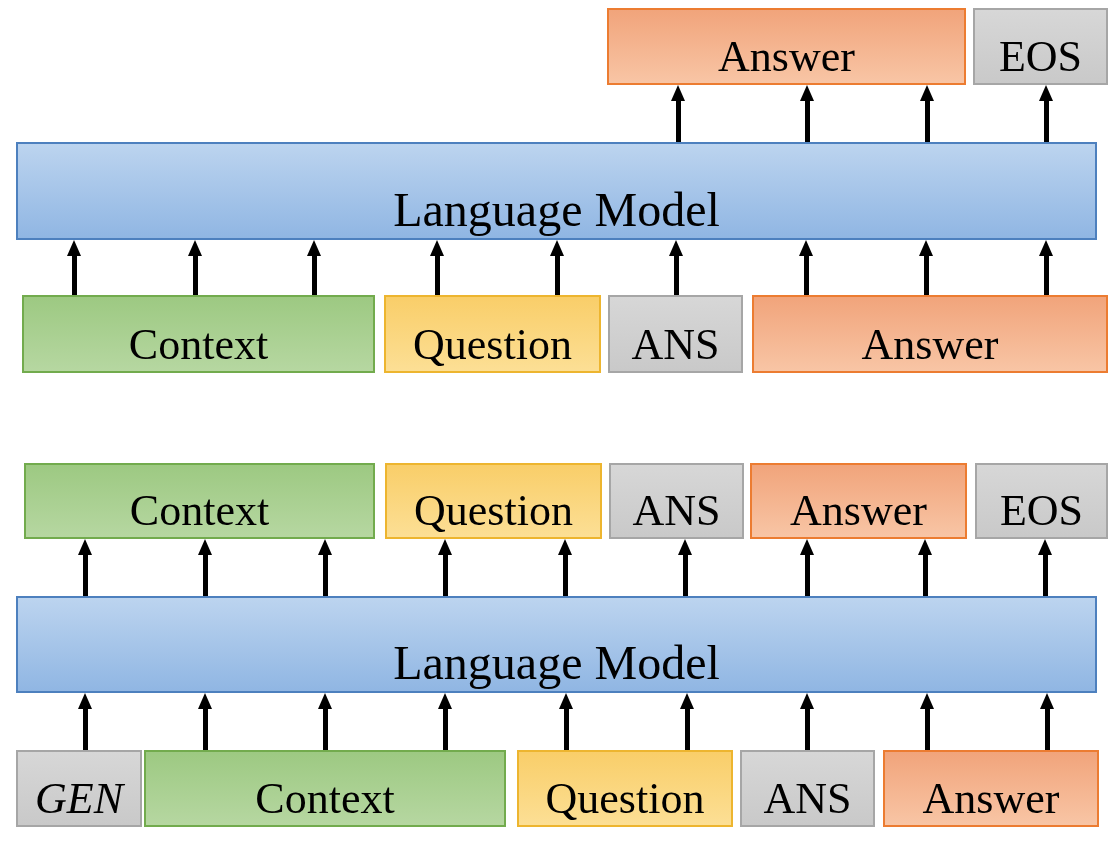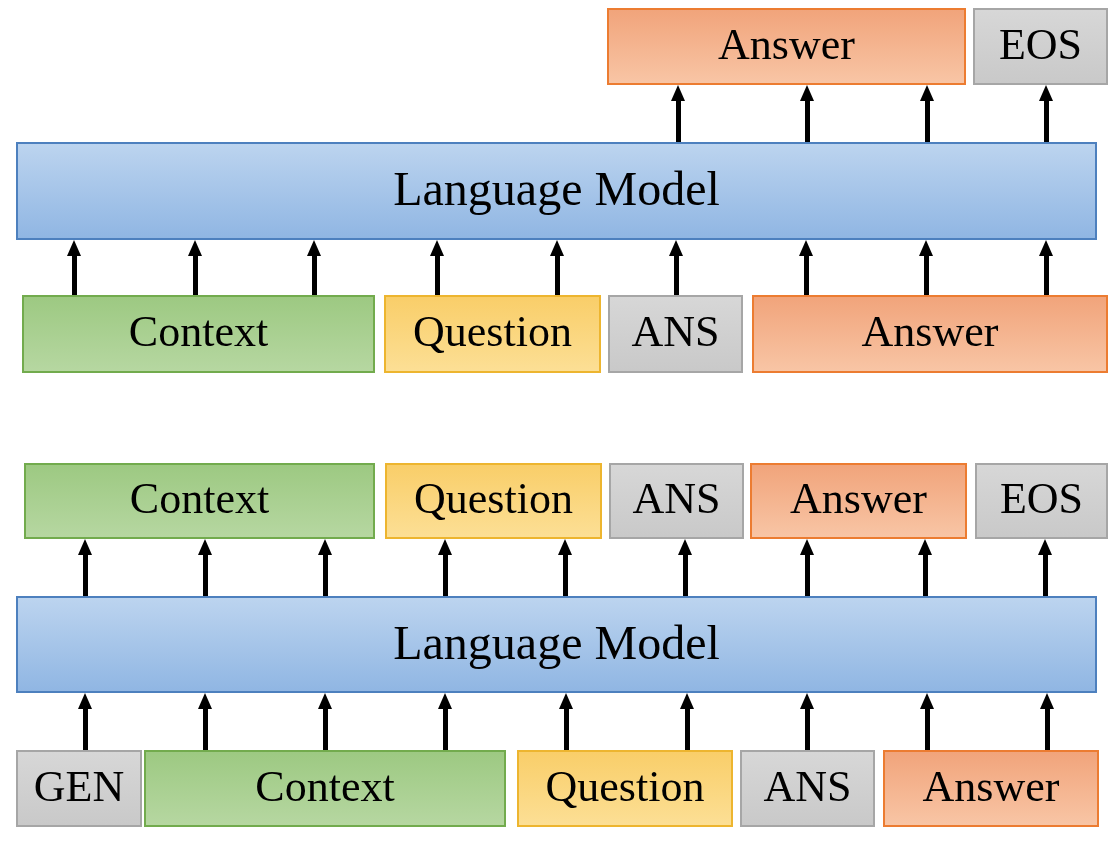--- a/index.html
+++ b/index.html
@@ -8,21 +8,21 @@
     width: 1117px;
     height: 849px;
     background: #ffffff;
     overflow: hidden;
     font-family: "Liberation Serif", "DejaVu Serif", serif;
   }
   .token-box, .model-box {
     position: absolute;
     box-sizing: border-box;
     display: flex;
-    align-items: center;
+    align-items: flex-end;
     justify-content: center;
     color: #000000;
   }
   .token-box { font-size: 44px; }
   .model-box { font-size: 48px; }
   .box-label { white-space: nowrap; line-height: 1; padding-bottom: 4px; }
   .arrow {
     position: absolute;
     width: 14px;
   }
@@ -106,21 +106,21 @@
     <div class="arrow" style="left: 678px; top: 539px; height: 57px;"></div>
     <div class="token-box" style="left: 750px; top: 463px; width: 217px; height: 76px; background: linear-gradient(rgb(241, 164, 123), rgb(248, 197, 165)); border: 2px solid rgb(236, 124, 49);">
       <span class="box-label">Answer</span>
     </div>
     <div class="arrow" style="left: 800px; top: 539px; height: 57px;"></div>
     <div class="arrow" style="left: 918px; top: 539px; height: 57px;"></div>
     <div class="token-box" style="left: 975px; top: 463px; width: 133px; height: 76px; background: linear-gradient(rgb(215, 215, 215), rgb(201, 201, 201)); border: 2px solid rgb(166, 166, 166);">
       <span class="box-label">EOS</span>
     </div>
     <div class="arrow" style="left: 1038px; top: 539px; height: 57px;"></div>
-    <div class="token-box" style="left: 16px; top: 750px; width: 126px; height: 77px; background: linear-gradient(rgb(215, 215, 215), rgb(201, 201, 201)); border: 2px solid rgb(166, 166, 166);">
+    <div class="token-box" style="left: 16px; top: 750px; width: 126px; height: 77px; background: linear-gradient(rgb(215, 215, 215), rgb(201, 201, 201)); border: 2px solid rgb(166, 166, 166); font-style: italic;">
       <span class="box-label">GEN</span>
     </div>
     <div class="arrow" style="left: 78px; top: 693px; height: 57px;"></div>
     <div class="token-box" style="left: 144px; top: 750px; width: 362px; height: 77px; background: linear-gradient(rgb(157, 201, 130), rgb(182, 215, 161)); border: 2px solid rgb(114, 171, 77);">
       <span class="box-label">Context</span>
     </div>
     <div class="arrow" style="left: 198px; top: 693px; height: 57px;"></div>
     <div class="arrow" style="left: 318px; top: 693px; height: 57px;"></div>
     <div class="arrow" style="left: 438px; top: 693px; height: 57px;"></div>
     <div class="token-box" style="left: 517px; top: 750px; width: 216px; height: 77px; background: linear-gradient(rgb(249, 206, 105), rgb(252, 223, 149)); border: 2px solid rgb(237, 181, 47);">

